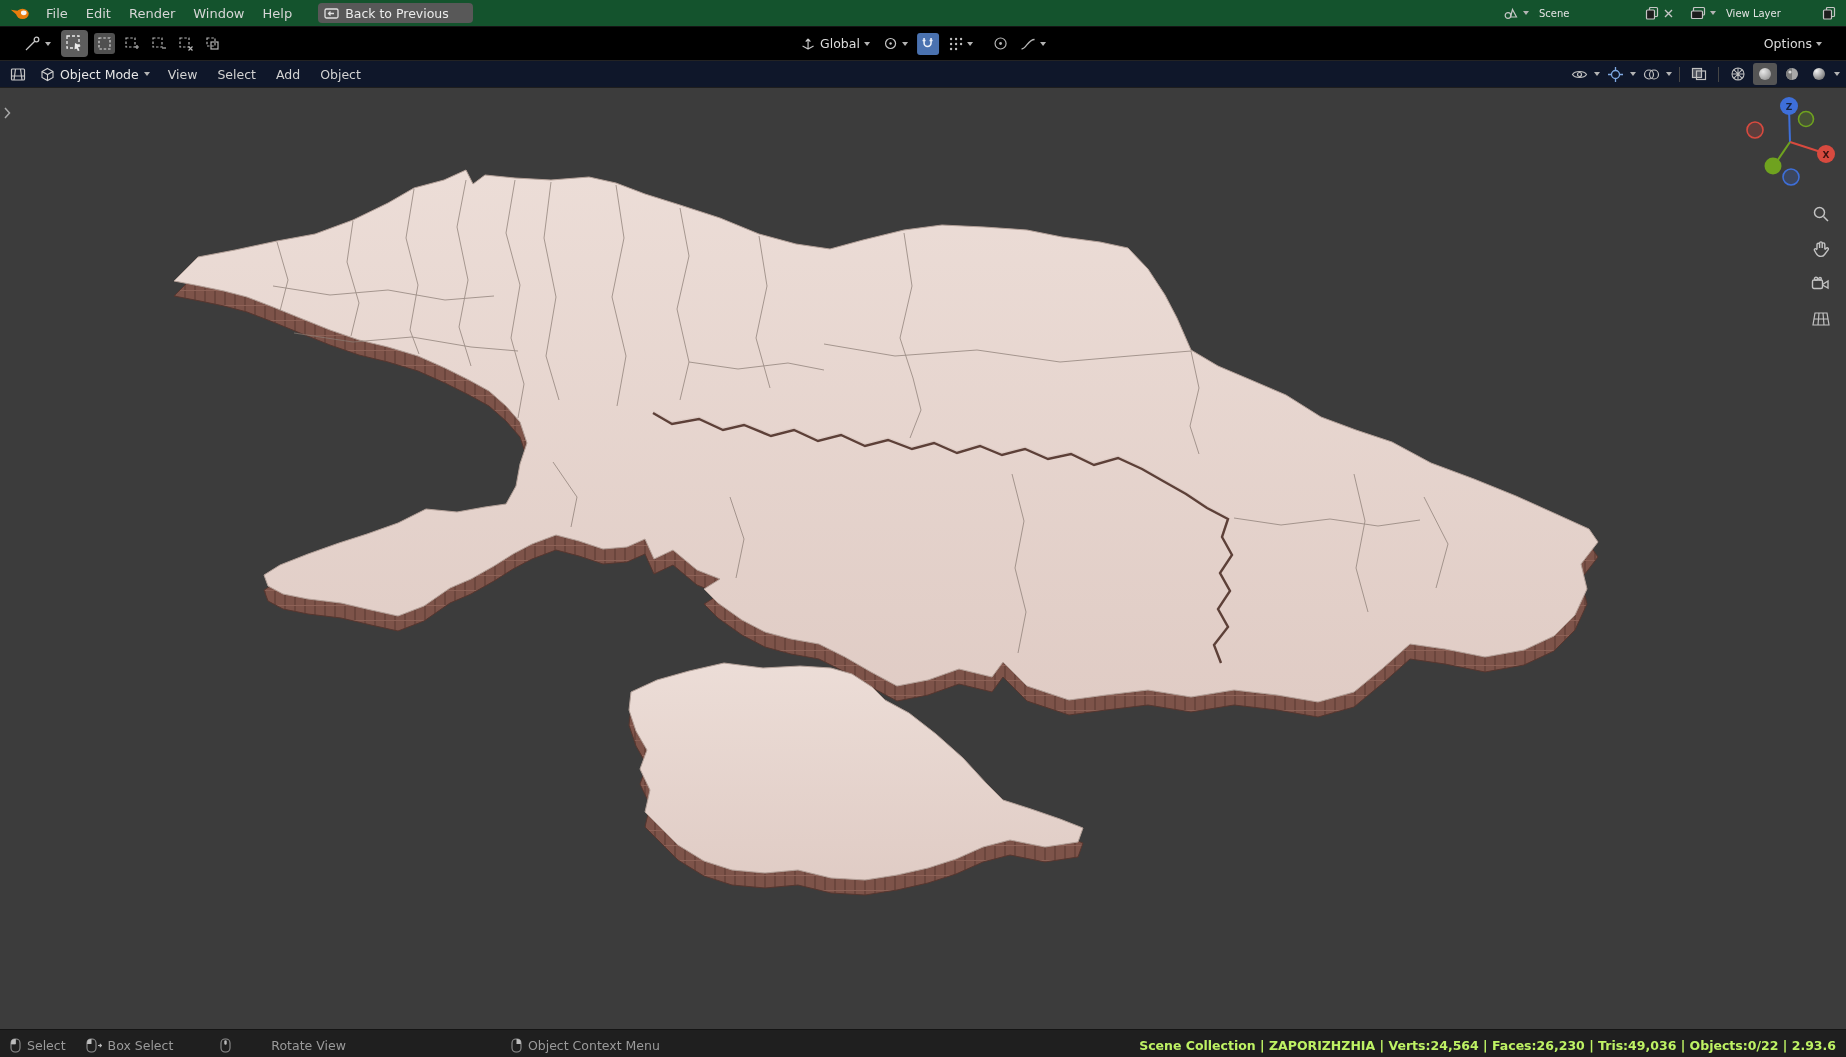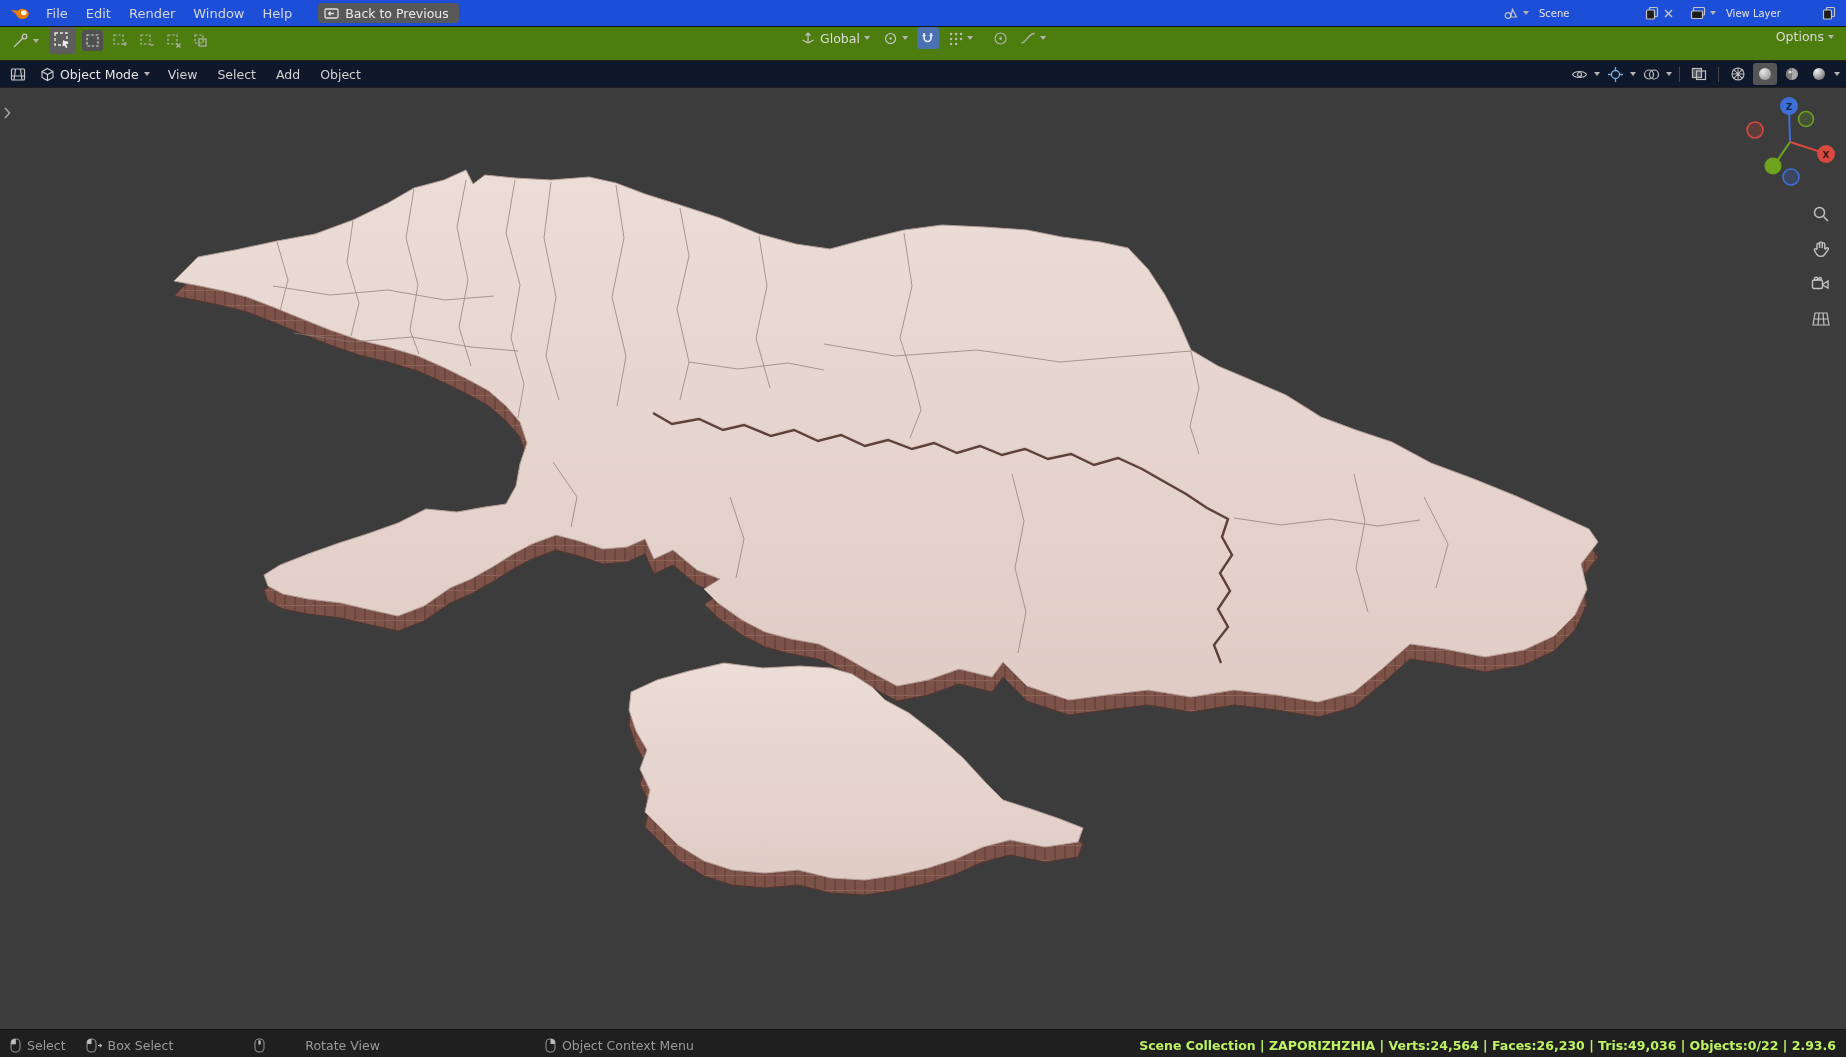--- a/index.html
+++ b/index.html
@@ -4,36 +4,36 @@
 <style>
   html,body{margin:0;padding:0;}
   body{
     width:1846px;height:1057px;overflow:hidden;
     background:#3c3c3c;
     font-family:"DejaVu Sans",sans-serif;
     -webkit-user-select:none;user-select:none;
     cursor:default;color:#d6d6d6;
   }
   
-  .topbar{height:26px;background:#1d4ed8;display:flex;align-items:center;padding:0 10px;}
+  .topbar{height:26px;background:#14532d;display:flex;align-items:center;padding:0 10px;}
   .tb-left{display:flex;align-items:center;gap:2px;}
   .menu-item{font-size:13px;color:#d6d6d6;padding:2px 8px;border-radius:3px;line-height:1;}
   .back-btn{display:flex;align-items:center;gap:6px;height:20px;background:#585858;border-radius:4px;
-    padding:0 10px 0 6px;margin-left:16px;font-size:12.5px;color:#ececec;}
+    padding:0 24px 0 6px;margin-left:16px;font-size:12.5px;color:#ececec;}
   .tb-right{margin-left:auto;display:flex;align-items:center;gap:6px;}
   .selector{display:flex;align-items:center;gap:4px;}
   .selector .name{font-size:10px;color:#e3e3e3;margin:0 6px;}
   .scene-name{width:96px;}
   .vl-name{width:86px;}
   .chev{width:0;height:0;border-left:3.5px solid transparent;border-right:3.5px solid transparent;
     border-top:4.5px solid #b4b4b4;display:inline-block;}
   .icon{display:inline-flex;align-items:center;justify-content:center;}
   
-  .toolrow{height:33px;background:#4d7c0f;border-top:1px solid #141414;border-bottom:1px solid #232323;
-    display:flex;align-items:flex-start;padding:0 8px;position:relative;}
+  .toolrow{height:33px;background:#000000;border-top:1px solid #141414;border-bottom:1px solid #232323;
+    display:flex;align-items:center;padding:0 20px;position:relative;}
   .tr-left{display:flex;align-items:center;gap:6px;}
   .tool-active{width:27px;height:27px;background:#5d5d5d;border-radius:4px;display:flex;align-items:center;justify-content:center;}
   .mini-btn{width:21px;height:21px;border-radius:3px;display:flex;align-items:center;justify-content:center;}
   .mini-btn.on{background:#505050;}
   .tr-center{position:absolute;left:50%;transform:translateX(-50%);display:flex;align-items:center;gap:5px;}
   .drop{display:flex;align-items:center;gap:4px;padding:2px 4px;border-radius:3px;}
   .drop .lbl{font-size:12.5px;color:#dcdcdc;}
   .snap-on{width:22px;height:22px;background:#4a72b0;border-radius:3px;display:flex;align-items:center;justify-content:center;}
   .tr-right{margin-left:auto;display:flex;align-items:center;gap:4px;}
   
@@ -51,21 +51,21 @@
   .scene-svg{position:absolute;left:0;top:0;}
   .gizmo{position:absolute;top:4px;right:8px;}
   .navstack{position:absolute;top:112px;right:12px;display:flex;flex-direction:column;gap:8px;}
   .navbtn{width:27px;height:27px;border-radius:50%;display:flex;align-items:center;justify-content:center;}
   .tshelf-arrow{position:absolute;left:3px;top:16px;}
   
   .statusbar{height:31px;background:#1f1f1f;border-top:1px solid #141414;display:flex;align-items:center;
     padding:0 10px;font-size:12.5px;color:#9a9a9a;}
   .hint{display:flex;align-items:center;gap:6px;}
   .hint + .hint{margin-left:20px;}
-  .hint.g2{margin-left:81px;gap:40px;}
+  .hint.g2{margin-left:47px;gap:40px;}
   .hint.g3{margin-left:165px;text-align:right;}
   .stats{margin-left:auto;color:#bef264;white-space:nowrap;font-weight:bold;}
 </style>
 </head>
 <body>
 
 <div class="topbar">
   <div class="tb-left">
     <span class="icon" style="margin-right:6px;">
       <svg width="20" height="16" viewBox="0 0 24 18">

